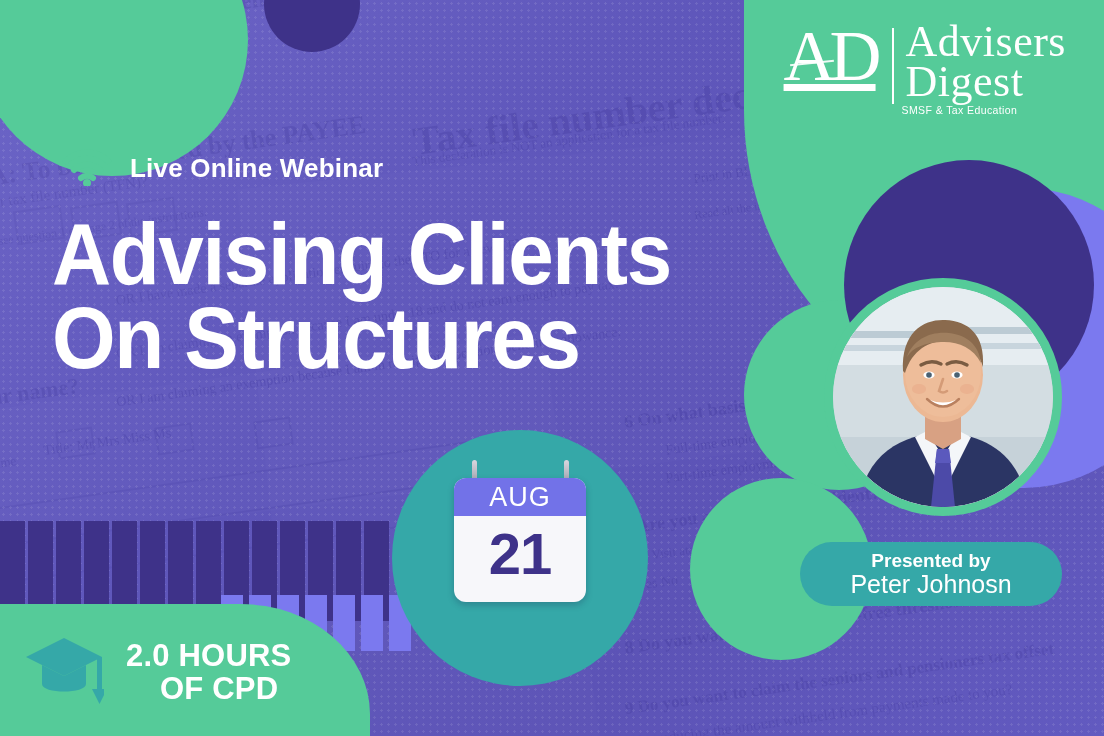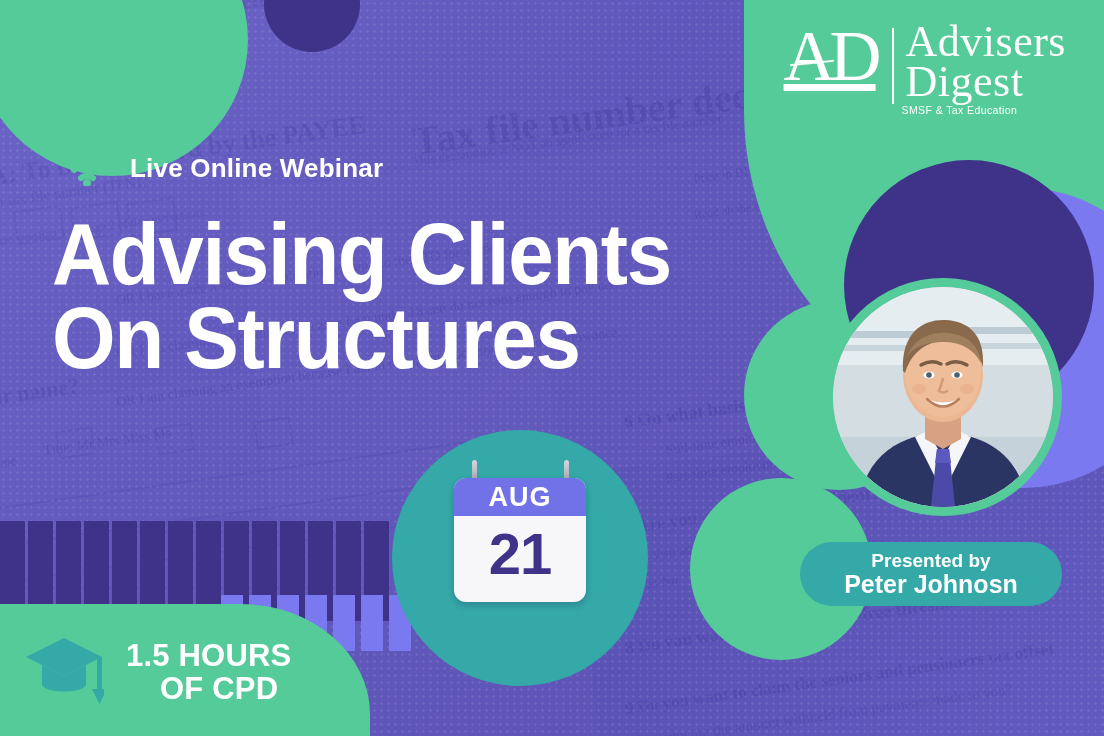--- a/index.html
+++ b/index.html
@@ -85,21 +85,21 @@
   .headline div{white-space:nowrap;}
 
   
   .cal-wrap{position:absolute;left:392px;top:430px;width:256px;height:256px;}
   .cal{
     position:absolute;left:62px;top:48px;width:132px;height:124px;
     background:#f7f7fa;border-radius:12px;overflow:hidden;
     box-shadow:0 3px 7px rgba(20,10,60,.22);
   }
   .cal-head{height:38px;background:#7272e8;display:flex;align-items:center;justify-content:center;}
-  .cal-month{color:#fff;font-size:27px;font-weight:700;letter-spacing:1px;line-height:1;}
+  .cal-month{color:#fff;font-size:27px;font-weight:400;letter-spacing:1px;line-height:1;}
   .cal-day{display:flex;align-items:center;justify-content:center;height:76px;
      color:#3e3289;font-size:58px;font-weight:700;line-height:1;letter-spacing:-1px;}
   .ring{position:absolute;width:5px;height:26px;background:
       linear-gradient(#d7d7df,#9a9aa6);border-radius:3px;top:30px;}
   .ring.l{left:80px;} .ring.r{left:172px;}
   .ring::after{content:"";position:absolute;left:-2px;bottom:-3px;width:9px;height:9px;
      border-radius:50%;background:#2e2e36;}
   .cal-weekday{position:absolute;left:0;right:0;top:178px;text-align:center;color:#fff;
      font-size:29px;font-weight:700;letter-spacing:.3px;}
 
@@ -107,21 +107,21 @@
   .portrait{
     position:absolute;left:824px;top:278px;width:238px;height:238px;border-radius:50%;
     border:9px solid #55cb99;overflow:hidden;background:#cfd9df;
   }
   .pill{
     position:absolute;left:800px;top:542px;width:262px;height:64px;border-radius:34px;
     background:#35a8a8;display:flex;flex-direction:column;align-items:center;
     justify-content:center;color:#fff;
   }
   .pill-top{font-size:19px;font-weight:700;line-height:1.12;}
-  .pill-name{font-size:25px;font-weight:700;line-height:1.1;}
+  .pill-name{font-size:25px;font-weight:400;line-height:1.1;}
 
   
   .cpd{position:absolute;left:24px;top:632px;display:flex;align-items:center;gap:22px;}
   .cpd-text{color:#fff;font-weight:700;font-size:31px;line-height:1.08;letter-spacing:.2px;}
   .cpd-text .l2{padding-left:34px;}
 </style>
 </head>
 <body>
 
 <div class="stage">
@@ -306,18 +306,18 @@
   <div class="cpd">
     <span>
       <svg width="80" height="76" viewBox="0 0 80 76">
         <path d="M40 6 L78 25 L40 44 L2 25 Z" fill="#35a8a8"></path>
         <path d="M18 33 L18 52 C18 62 62 62 62 52 L62 33 L40 44 Z" fill="#35a8a8"></path>
         <rect x="73" y="25" width="5" height="34" fill="#35a8a8"></rect>
         <path d="M68 57 L83 57 L75.5 72 Z" fill="#35a8a8"></path>
       </svg>
     </span>
     <span class="cpd-text">
-      <span class="l1">1.5 HOURS</span><br>
+      <span class="l1">2.0 HOURS</span><br>
       <span class="l2">OF CPD</span>
     </span>
   </div>
 
 </div>
 
 </body></html>

